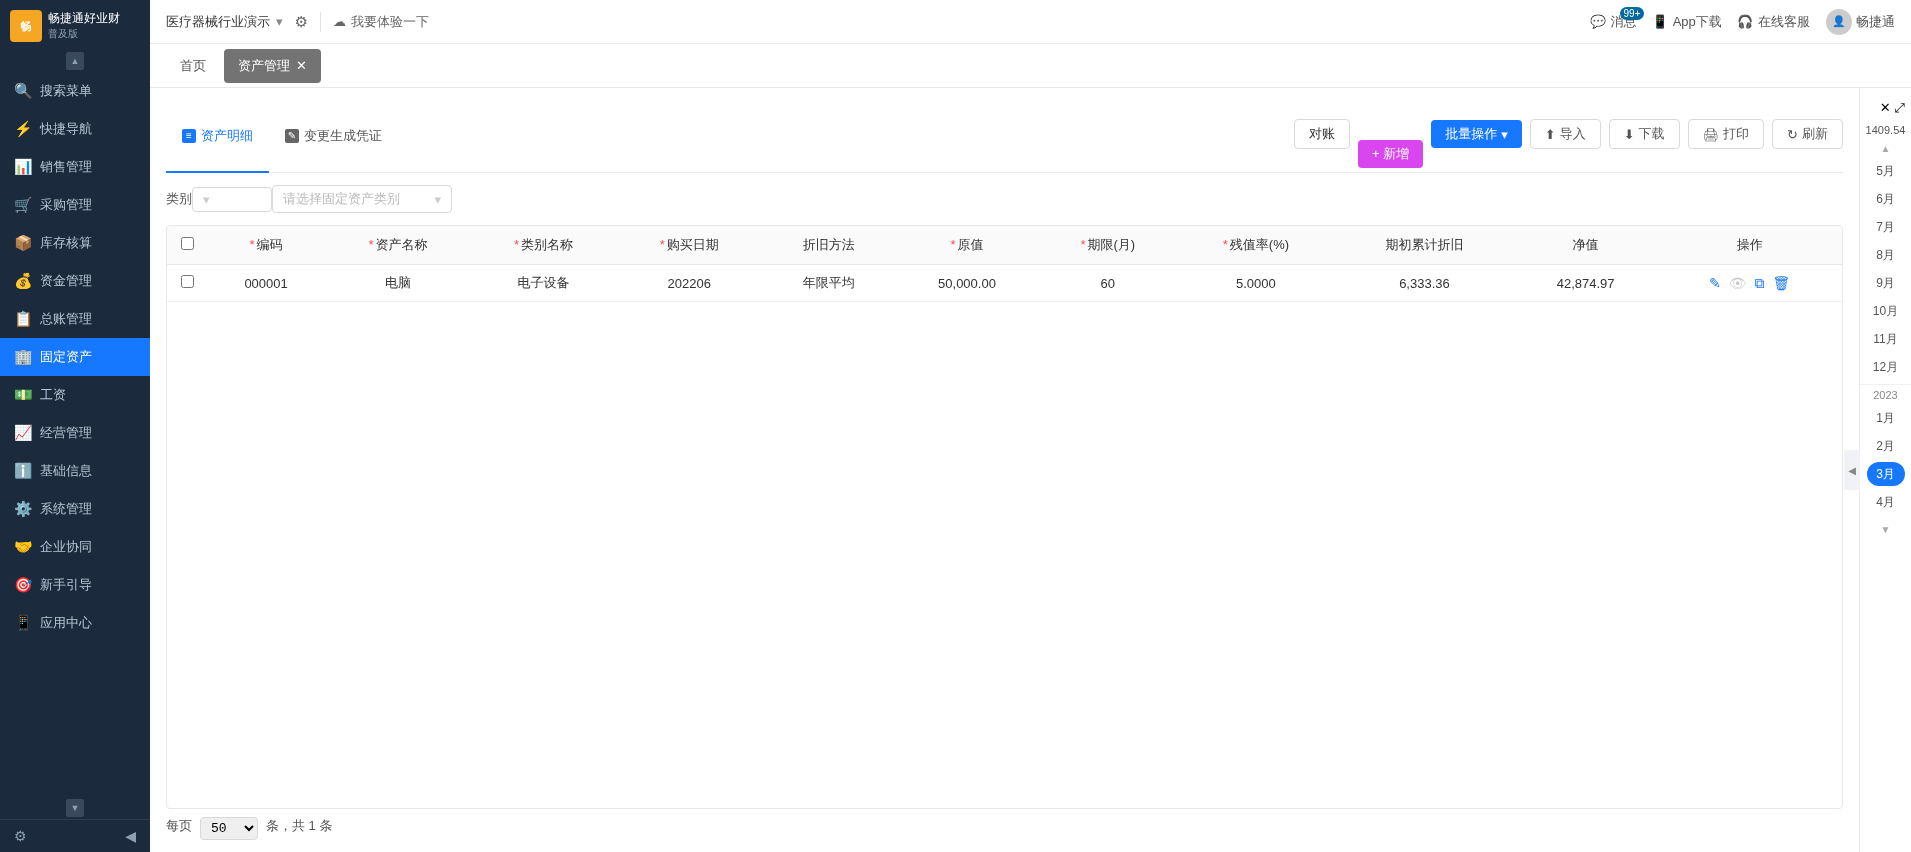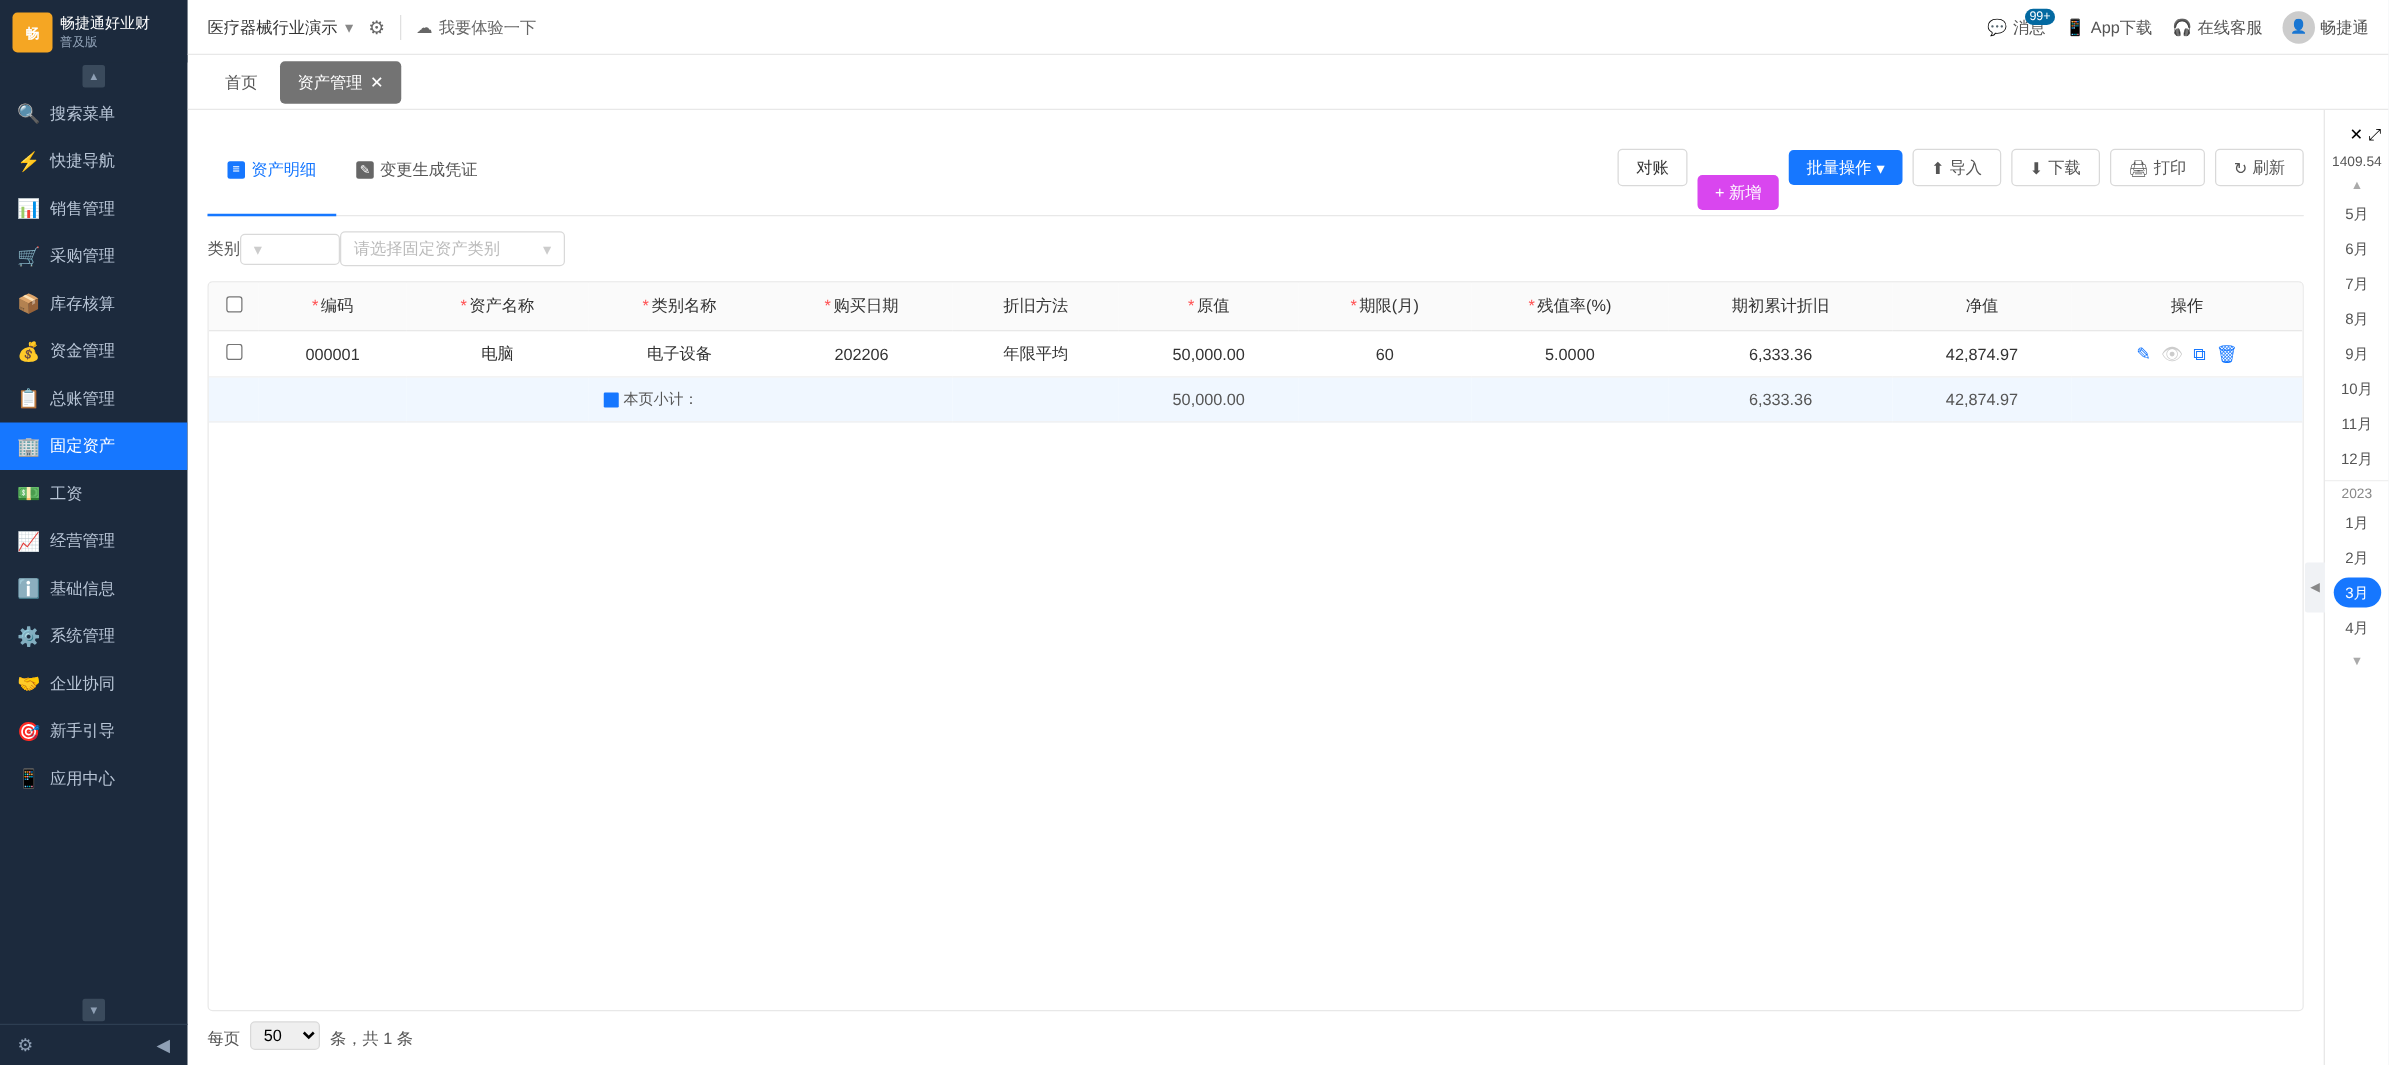--- a/index.html
+++ b/index.html
@@ -291,31 +291,32 @@
     }
 
     
     .action-icons { display: flex; align-items: center; gap: 8px; justify-content: center; }
     .action-icon { cursor: pointer; color: #1677ff; font-size: 14px; }
     .action-icon.disabled { color: #ccc; cursor: default; }
 
     
     .pagination {
       display: flex;
-      align-items: flex-end;
+      align-items: flex-start;
       gap: 8px;
       padding: 8px 0 0;
       font-size: 13px;
       color: #555;
     }
     .page-size-select {
       border: 1px solid #d9d9d9;
       border-radius: 4px;
       padding: 2px 6px;
       font-size: 13px;
+      font-family: Liberation Mono, monospace;
     }
 
     
     .right-panel {
       width: 52px;
       background: #fff;
       border-left: 1px solid #e8e8e8;
       display: flex;
       flex-direction: column;
       align-items: center;
@@ -615,38 +616,20 @@
                 <td>42,874.97</td>
                 <td>
                   <div class="action-icons">
                     <span class="action-icon" title="编辑">✎</span>
                     <span class="action-icon disabled" title="查看">👁</span>
                     <span class="action-icon" title="复制">⧉</span>
                     <span class="action-icon" title="删除">🗑</span>
                   </div>
                 </td>
               </tr>
-              <tr class="subtotal-row">
-                <td></td>
-                <td></td>
-                <td></td>
-                <td colspan="2">
-                  <div class="subtotal-label">
-                    <span class="subtotal-icon"></span>
-                    <span>本页小计：</span>
-                  </div>
-                </td>
-                <td></td>
-                <td>50,000.00</td>
-                <td></td>
-                <td></td>
-                <td>6,333.36</td>
-                <td>42,874.97</td>
-                <td></td>
-              </tr>
             </tbody>
           </table>
         </div>
 
         <div class="pagination">
           <span>每页</span>
           <select class="page-size-select">
             <option>50</option>
             <option>100</option>
             <option>200</option>

